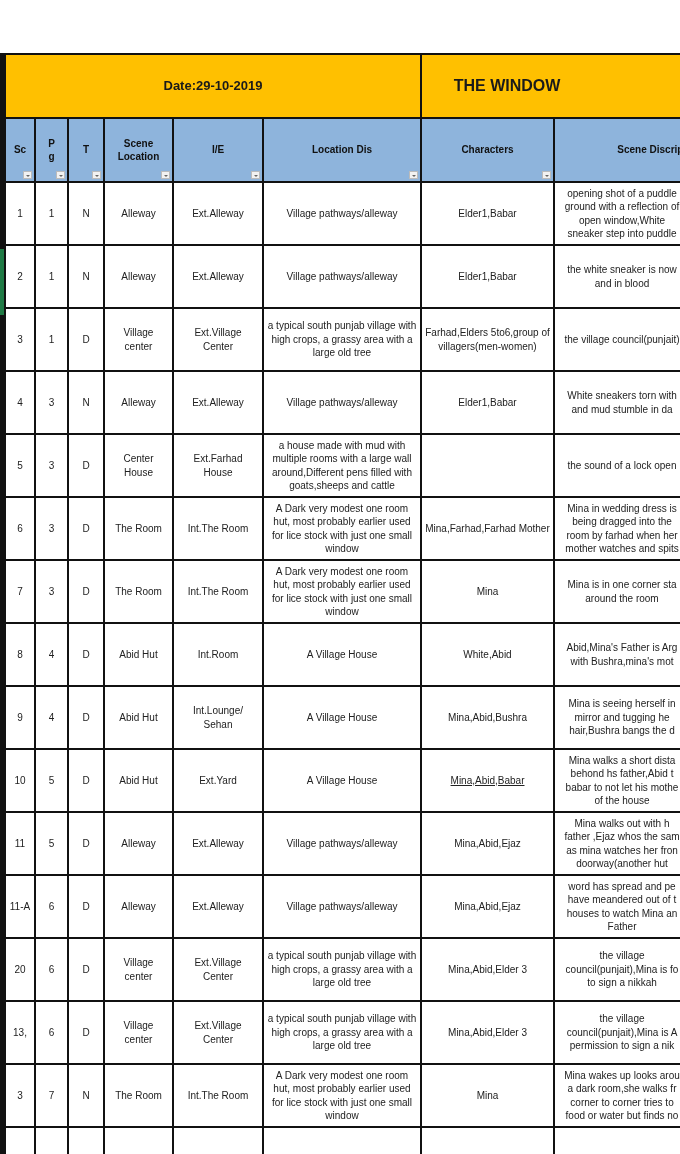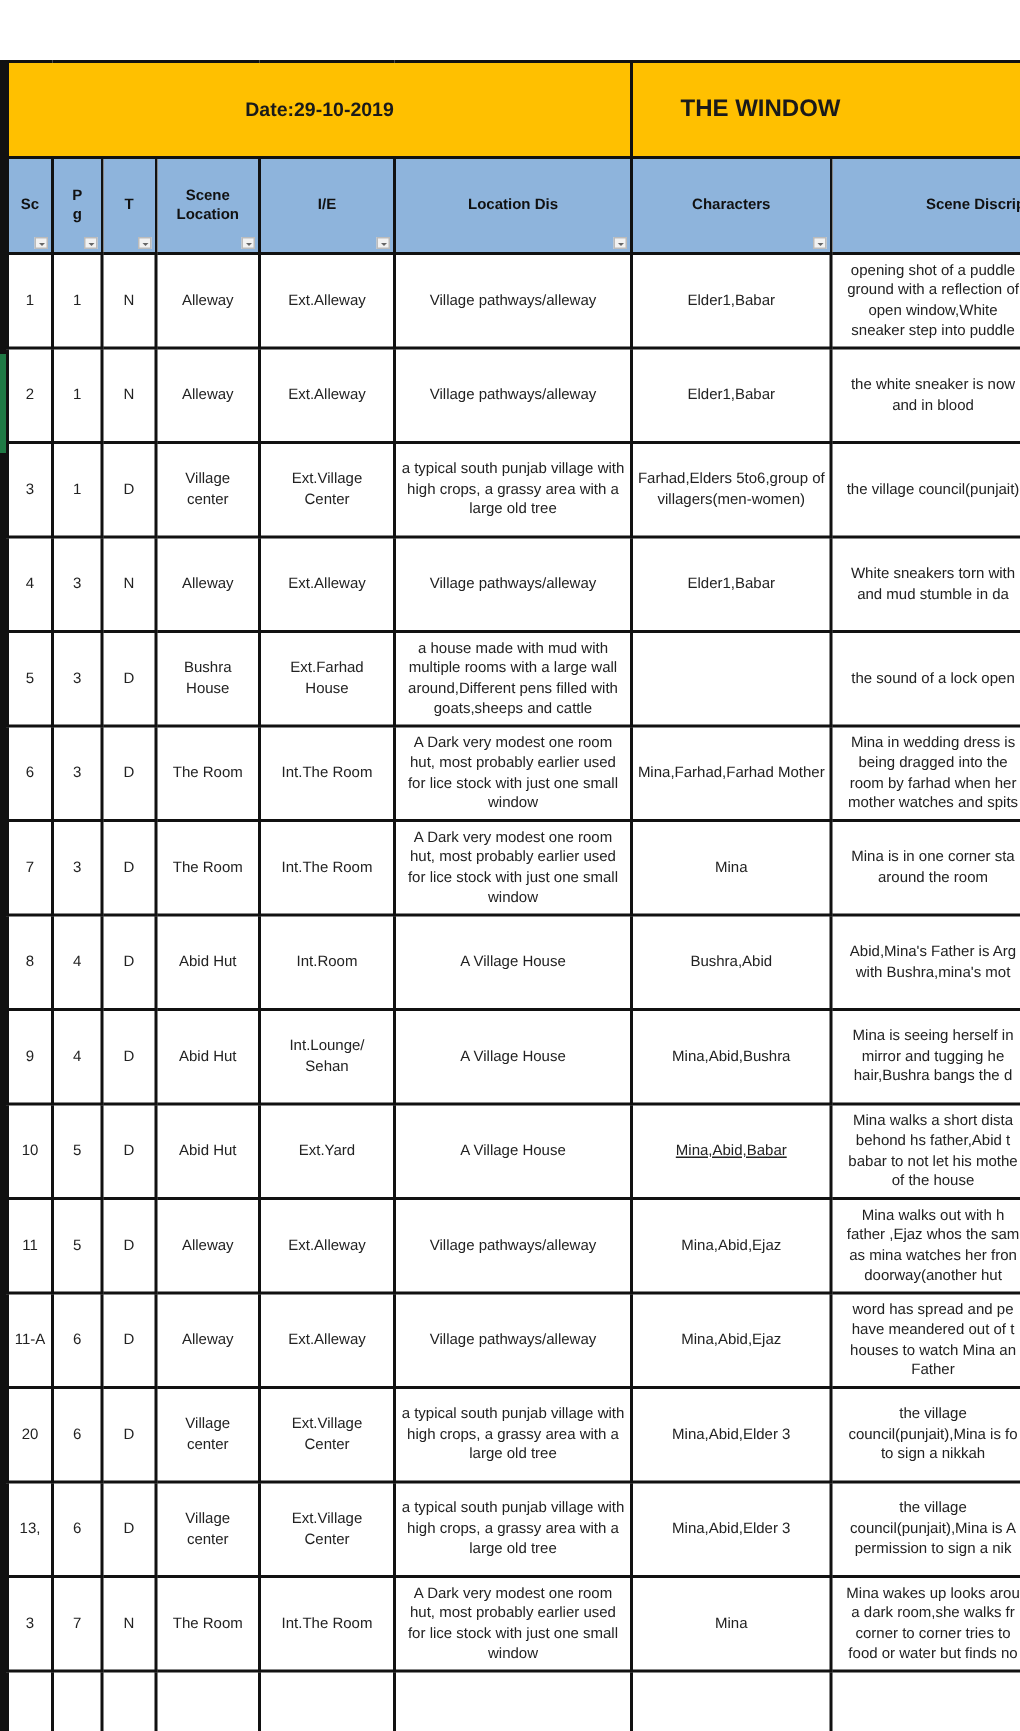--- a/index.html
+++ b/index.html
@@ -1,18 +1,18 @@
 <!DOCTYPE html>
 <html><head>
 <meta charset="utf-8">
 <style>
   html, body { margin: 0; padding: 0; background: #ffffff; }
   body { width: 680px; height: 1154px; overflow: hidden; position: relative;
          font-family: "Liberation Sans", "DejaVu Sans", sans-serif; color: #222; }
-  .sheet { position: absolute; left: 0; top: 4px; width: 680px; height: 910px; }
+  .sheet { position: absolute; left: 0; top: 17px; width: 680px; height: 910px; }
   .left-edge { position: absolute; left: 0; top: 36px; width: 4px; height: 1118px; background: #111; }
   .left-sel { position: absolute; left: 0; top: 232px; width: 4px; height: 66px; background: #1f7a45; }
   table { position: absolute; left: 4px; top: 36px; border-collapse: collapse; table-layout: fixed; width: 760px; }
   td, th { border: 2px solid #111; padding: 0 2px; text-align: center; vertical-align: middle;
            font-size: 10px; line-height: 13.5px; overflow: hidden; }
   tr.title-row td { background: #ffc000; height: 62px; font-weight: bold; color: #1a1a1a; }
   .date-cell { font-size: 13px; }
   .title-cell { font-size: 16px; text-align: left; padding-left: 0; }
   .title-cell span { display: inline-block; width: 170px; text-align: center; margin-left: 0; }
   tr.head-row th { background: #8eb4dc; height: 62px; font-weight: bold; font-size: 10px; position: relative; color: #111; }
@@ -164,21 +164,21 @@
           <td>
             <span class="clip">5</span>
           </td>
           <td>
             <span class="clip">3</span>
           </td>
           <td>
             <span class="clip">D</span>
           </td>
           <td>
-            <span class="clip" style="width: 52px; margin: 0px auto;">Bushra House</span>
+            <span class="clip" style="width: 52px; margin: 0px auto;">Center House</span>
           </td>
           <td>
             <span class="clip" style="width: 62px; margin: 0px auto;">Ext.Farhad House</span>
           </td>
           <td>
             <span class="clip" style="width: 150px; margin: 0px auto;">a house made with mud with multiple rooms with a large wall around,Different pens filled with goats,sheeps and cattle</span>
           </td>
           <td>
             <span class="clip" style="width: 126px; margin: 0px auto;"></span>
           </td>
@@ -251,21 +251,21 @@
           <td>
             <span class="clip" style="width: 52px; margin: 0px auto;">Abid Hut</span>
           </td>
           <td>
             <span class="clip" style="width: 62px; margin: 12px auto;">Int.Room</span>
           </td>
           <td>
             <span class="clip" style="width: 150px; margin: 0px auto;">A Village House</span>
           </td>
           <td>
-            <span class="clip" style="width: 126px; margin: 0px auto;">Bushra,Abid</span>
+            <span class="clip" style="width: 126px; margin: 0px auto;">White,Abid</span>
           </td>
           <td>
             <span class="clip" style="width: 122px; margin-left: 4px;">Abid,Mina's Father is Arg with Bushra,mina's mot</span>
           </td>
         </tr>
         <tr class="data-row">
           <td>
             <span class="clip">9</span>
           </td>
           <td>

